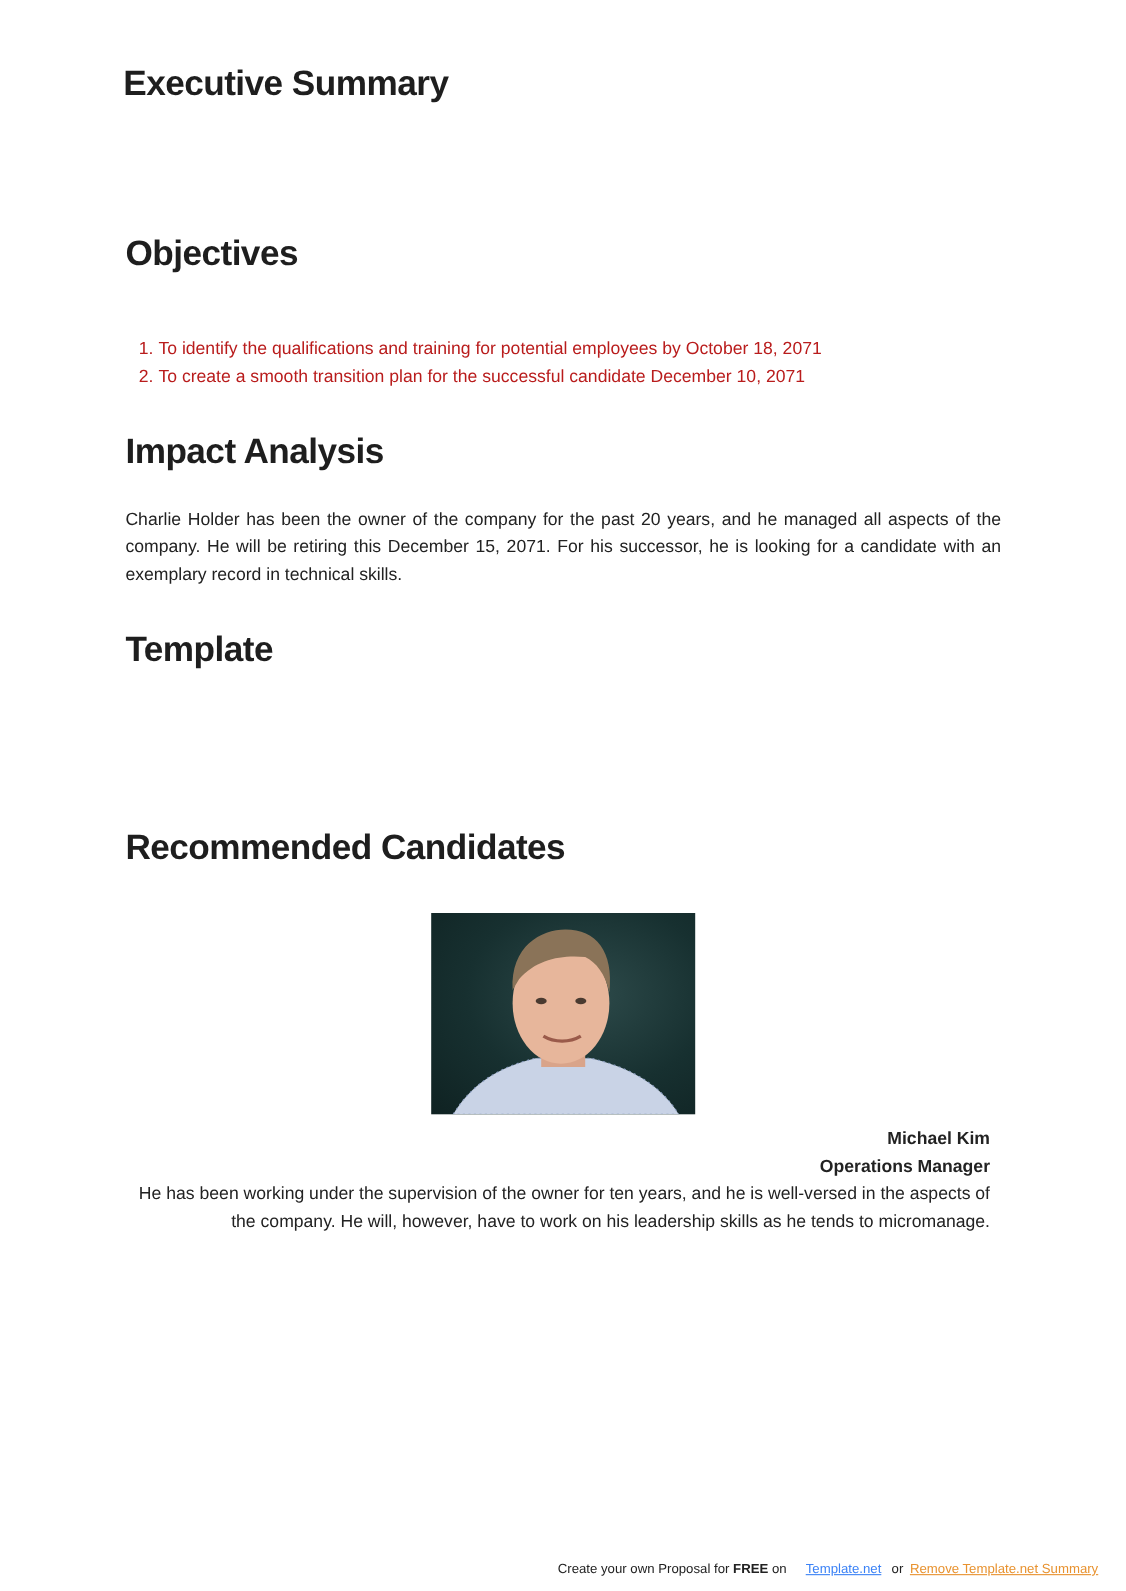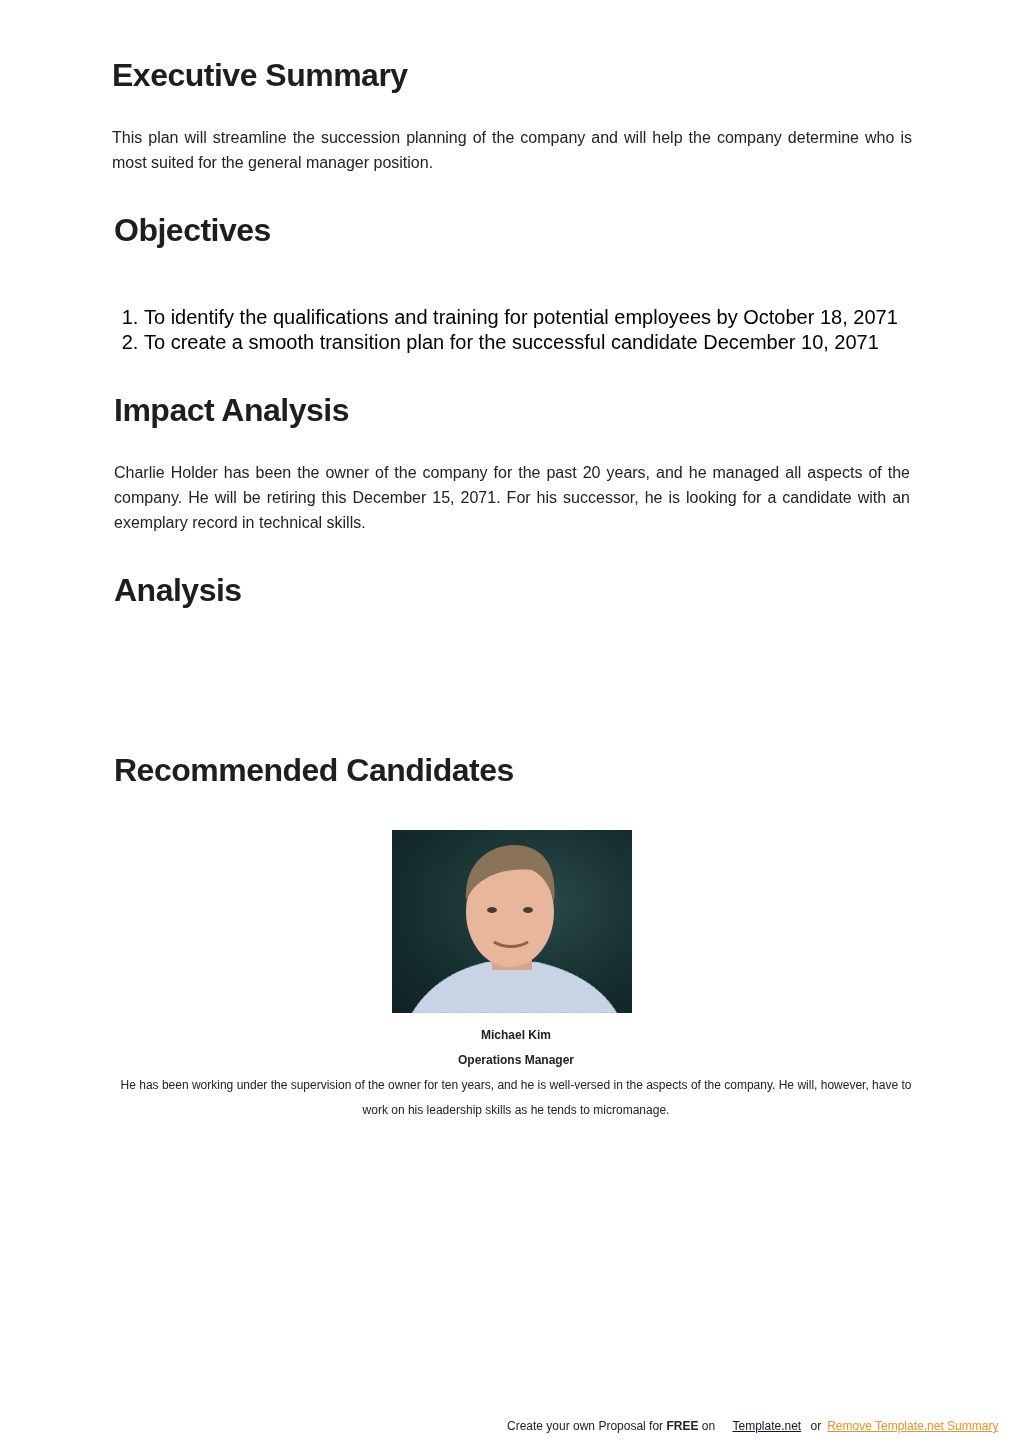--- a/index.html
+++ b/index.html
@@ -3,49 +3,48 @@
 <meta charset="utf-8">
 <style>
   html, body { margin: 0; padding: 0; background: #ffffff; }
   body { width: 1024px; height: 1446px; position: relative; overflow: hidden;
          font-family: "Liberation Sans", sans-serif; color: #222222; }
   .page { position: absolute; left: 0; top: 0; width: 1024px; height: 1231px; }
   h1 { position: absolute; margin: 0; font-family: "Liberation Sans", sans-serif;
        font-weight: 700; font-size: 32px; color: #1e1e1e; letter-spacing: -0.5px; line-height: 40px; }
   p.body { position: absolute; margin: 0; font-size: 16px; line-height: 25px; color: #222;
            text-align: justify; }
-  ol.objs { position: absolute; margin: 0; padding-left: 30px; font-size: 20px; line-height: 25px; color: #000000; }
+  ol.objs { position: absolute; margin: 0; padding-left: 30px; font-size: 16px; line-height: 25px; color: #b91c1c; }
   ol.objs li { padding-left: 0; }
   .photo { position: absolute; left: 392px; top: 830px; width: 240px; height: 183px; overflow: hidden;
            background: radial-gradient(ellipse at 60% 40%, #2d4a4a 0%, #173030 55%, #0f2222 100%); }
-  .center { position: absolute; left: 116px; width: 800px; text-align: center; font-size: 12px; line-height: 25px; color: #222; }
+  .center { position: absolute; left: 100px; width: 800px; text-align: right; font-size: 16px; line-height: 25px; color: #222; }
   .footer { position: absolute; top: 1419px; left: 507px; font-size: 12px; color: #222; white-space: nowrap; }
   .footer b { font-weight: 700; }
-  .footer .link1 { color: #0f172a; text-decoration: underline; margin-left: 14px; }
+  .footer .link1 { color: #3b82f6; text-decoration: underline; margin-left: 14px; }
   .footer .link2 { color: #e8922f; text-decoration: underline; }
   .footer .or { margin: 0 6px; }
 </style>
 </head>
 <body>
 
 <div class="page">
 
   <h1 style="left:112px; top:55px;">Executive Summary</h1>
-  <p class="body" style="left:112px; top:125px; width:800px;">This plan will streamline the succession planning of the company and will help the company determine who is most suited for the general manager position.</p>
 
   <h1 style="left:114px; top:210px;">Objectives</h1>
   <ol class="objs" style="left:114px; top:305px; width:766px;">
     <li>To identify the qualifications and training for potential employees by October 18, 2071</li>
     <li>To create a smooth transition plan for the successful candidate December 10, 2071</li>
   </ol>
 
   <h1 style="left:114px; top:390px;">Impact Analysis</h1>
   <p class="body" style="left:114px; top:460px; width:796px;">Charlie Holder has been the owner of the company for the past 20 years, and he managed all aspects of the company. He will be retiring this December 15, 2071. For his successor, he is looking for a candidate with an exemplary record in technical skills.</p>
 
-  <h1 style="left:114px; top:570px;">Analysis</h1>
+  <h1 style="left:114px; top:570px;">Template</h1>
 
   <h1 style="left:114px; top:750px;">Recommended Candidates</h1>
 
   <div class="photo">
     <svg width="240" height="183" viewBox="0 0 240 183">
       <path d="M20 183 C40 150 70 138 95 132 L145 132 C170 138 205 150 225 183 Z" fill="#c9d3e6"></path>
       <path d="M20 183 C40 150 70 138 95 132 L145 132 C170 138 205 150 225 183 Z" fill="none" stroke="#8fa1c4" stroke-width="1" stroke-dasharray="2 3"></path>
       <rect x="100" y="110" width="40" height="30" fill="#d9a48a"></rect>
       <ellipse cx="118" cy="82" rx="44" ry="55" fill="#e7b69b"></ellipse>
       <path d="M74 70 C72 30 100 15 122 15 C150 15 166 35 162 72 C158 55 150 45 140 40 C118 38 96 42 80 60 Z" fill="#8a7358"></path>

